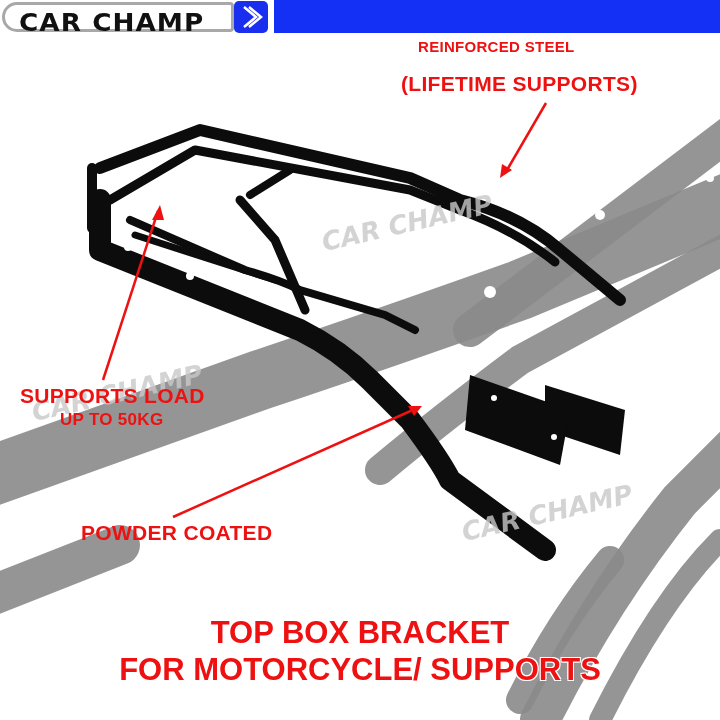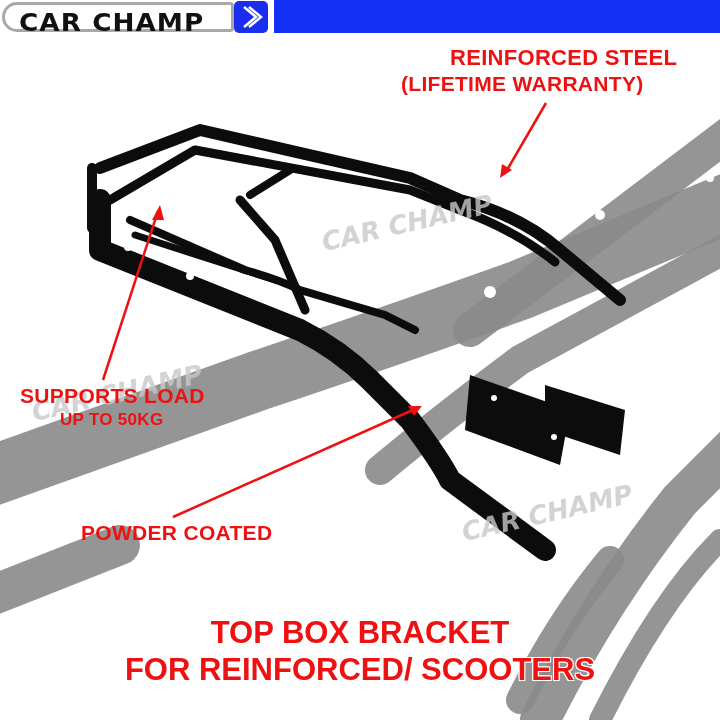--- a/index.html
+++ b/index.html
@@ -6,21 +6,21 @@
   body{width:720px;height:720px;position:relative;overflow:hidden;background:#ffffff;font-family:"Liberation Sans",sans-serif;}
   .layer{position:absolute;left:0;top:0;width:720px;height:720px;}
   
   .header{position:absolute;left:0;top:0;width:720px;height:36px;}
   .logo-pill{position:absolute;left:2px;top:2px;width:232px;height:30px;border-radius:15px 4px 4px 15px;background:#ffffff;border:3px solid #a8a8a8;box-sizing:border-box;}
   .logo-text{position:absolute;left:14px;top:3px;font-size:25px;font-weight:900;letter-spacing:1px;color:#111;font-family:"DejaVu Sans",sans-serif;transform:scaleX(1.05);transform-origin:left;}
   .logo-badge{position:absolute;left:234px;top:1px;width:34px;height:32px;background:#1a2ef0;border-radius:5px;}
   .blue-bar{position:absolute;left:274px;top:0;width:446px;height:33px;background:#1530f5;}
   
   .lbl{position:absolute;color:#ee1111;font-weight:bold;font-family:"Liberation Sans",sans-serif;letter-spacing:0.3px;}
-  .lbl-top1{left:418px;top:45px;font-size:22px;margin-left:32px;}
+  .lbl-top1{left:418px;top:38px;font-size:15px;}
   .lbl-top2{left:401px;top:72px;font-size:21px;}
   .lbl-sup1{left:20px;top:384px;font-size:21px;}
   .lbl-sup2{left:60px;top:410px;font-size:17px;}
   .lbl-pow{left:55px;top:521px;font-size:21px;margin-left:26px;}
   .title{position:absolute;left:0;width:720px;text-align:center;color:#ee1111;font-weight:bold;font-size:31px;text-shadow:-1px -1px 0 #fff,1px -1px 0 #fff,-1px 1px 0 #fff,1px 1px 0 #fff;}
   .title1{top:615px;}
   .title2{top:652px;}
   .wm{position:absolute;color:rgba(200,200,200,0.8);font-weight:900;font-style:italic;font-family:"DejaVu Sans",sans-serif;}
 </style>
 </head>
@@ -88,19 +88,19 @@
   </div>
   <div class="logo-badge">
     <svg width="34" height="32" viewBox="0 0 34 32">
         <path d="M10 6 L22 16 L10 26 M15 6 L27 16 L15 26" stroke="#ffffff" stroke-width="2.5" fill="none"></path>
       </svg>
   </div>
   <div class="blue-bar"></div>
 </div>
 
 <div class="lbl lbl-top1">REINFORCED STEEL</div>
-<div class="lbl lbl-top2">(LIFETIME WARRANTY)</div>
+<div class="lbl lbl-top2">(LIFETIME SUPPORTS)</div>
 <div class="lbl lbl-sup1">SUPPORTS LOAD</div>
 <div class="lbl lbl-sup2">UP TO 50KG</div>
 <div class="lbl lbl-pow">POWDER COATED</div>
 
 <div class="title title1">TOP BOX BRACKET</div>
-<div class="title title2">FOR REINFORCED/ SCOOTERS</div>
+<div class="title title2">FOR MOTORCYCLE/ SUPPORTS</div>
 
 </body></html>

